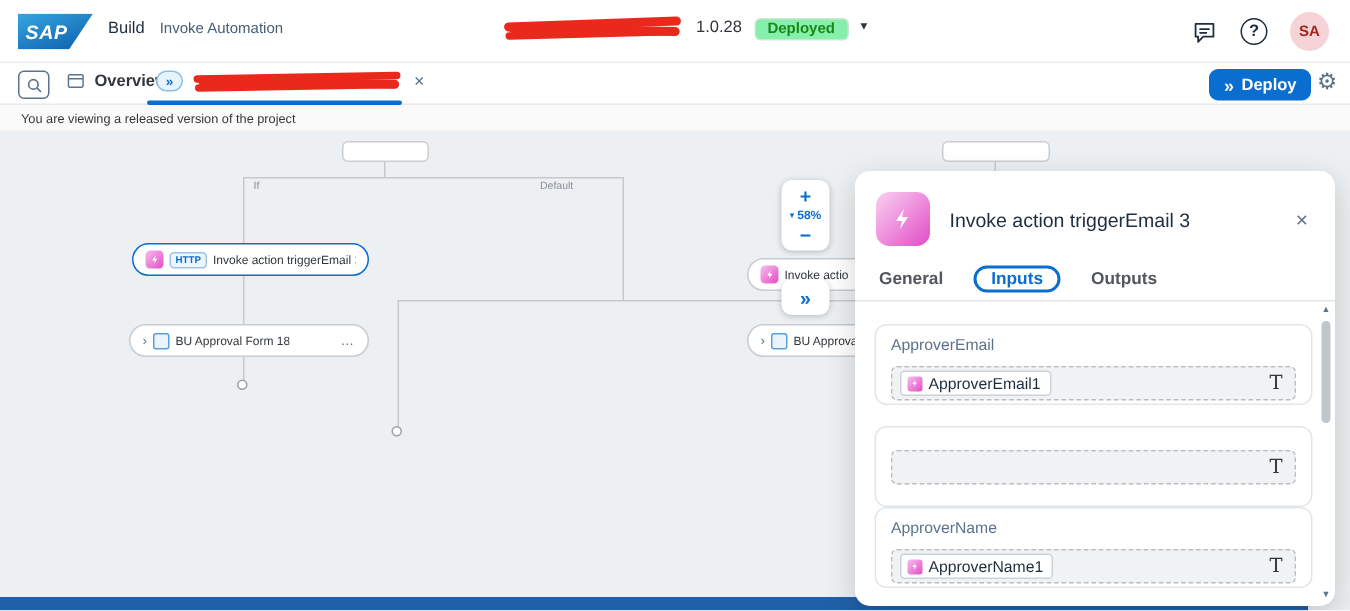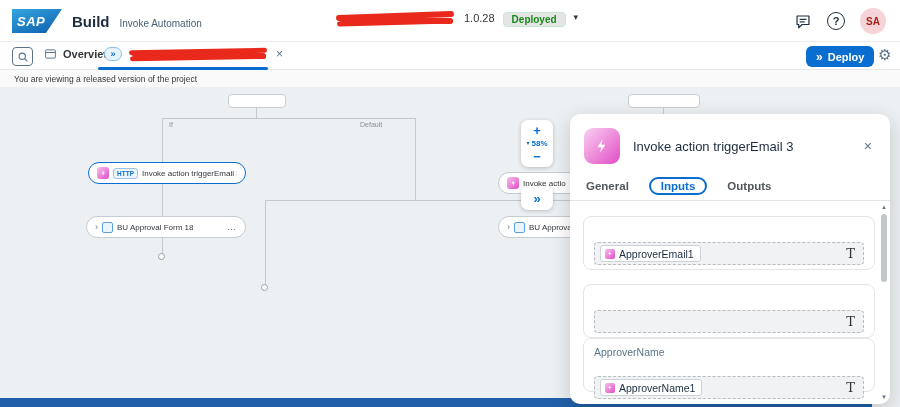--- a/index.html
+++ b/index.html
@@ -4,25 +4,25 @@
 <style>
   *{margin:0;padding:0;box-sizing:border-box}
   html,body{background:#ffffff}
   body{font-family:"Liberation Sans",sans-serif;color:#32363a}
   .app{position:relative;width:900px;height:407px;background:#fff;overflow:hidden;font-size:11px}
 
   
   .topbar{position:absolute;left:0;top:0;right:0;height:42px;background:#fff;border-bottom:1px solid #ebebeb;z-index:20}
   .sap-logo{position:absolute;left:12px;top:9px;width:50px;height:24px;background:linear-gradient(160deg,#35a6e0 0%,#1268b3 85%);clip-path:polygon(0 0,100% 0,68% 100%,0 100%);color:#fff;font-weight:700;font-style:italic;font-size:13px;display:flex;align-items:center;padding-left:5px;letter-spacing:.5px}
   .brand{position:absolute;left:72px;top:13px;display:flex;align-items:baseline;gap:10px}
-  .brand .b-title{font-weight:700;font-size:15px;color:#1d2d3e}
+  .brand .b-title{font-weight:400;font-size:11px;color:#1d2d3e}
   .brand .b-sub{font-size:10px;color:#475e75}
   .hd-center{position:absolute;left:336px;top:12px;display:flex;align-items:flex-start;gap:8px;height:18px}
   .version{font-size:11px;color:#32363a}
-  .badge{background:#e5e5e5;color:#188918;border:1px solid #c9e8d2;border-radius:4px;padding:1px 8px;font-size:10px;font-weight:600}
+  .badge{background:#86efac;color:#188918;border:1px solid #c9e8d2;border-radius:4px;padding:1px 8px;font-size:10px;font-weight:600}
   .hd-chev{font-size:9px;color:#32363a;cursor:pointer}
   .hd-right{position:absolute;right:14px;top:8px;display:flex;align-items:center;gap:15px;height:26px}
   .help-circ{width:18px;height:18px;border:1.4px solid #1d2d3e;border-radius:50%;display:flex;align-items:center;justify-content:center;font-size:11px;font-weight:600;color:#1d2d3e}
   .avatar{width:26px;height:26px;border-radius:50%;background:#f6d3d6;color:#a8201a;font-size:10px;font-weight:700;display:flex;align-items:center;justify-content:center}
 
   
   .scrib{position:relative;display:block}
   .scrib i{position:absolute;background:#e8291c;border-radius:8px;display:block}
 
   
@@ -74,21 +74,21 @@
   .p-head{position:absolute;left:14px;top:13px;right:12px;height:38px;display:flex;align-items:center;gap:13px}
   .p-icon{width:36px;height:36px;min-width:36px;border-radius:9px;background:linear-gradient(135deg,#fad1f1 0%,#e14cc6 100%);display:flex;align-items:center;justify-content:center}
   .p-title{flex:1;font-size:13px;font-weight:500;color:#1d2d3e}
   .p-close{font-size:14px;color:#5b738b;cursor:pointer;padding:2px 6px}
   .p-tabs{position:absolute;left:16px;top:61px;display:flex;gap:20px;align-items:center;height:22px}
   .p-tab{font-size:11.5px;font-weight:600;color:#51575c;cursor:pointer}
   .p-tab.active{color:#0a6ed1;border:2px solid #0a6ed1;border-radius:12px;padding:1px 10px}
   .p-div{position:absolute;left:0;top:86px;width:100%;height:1px;background:#e5e5e5}
   .card{position:absolute;left:13px;width:292px;height:54px;background:#fff;border:1px solid #e3e6e9;border-radius:8px;padding:7px 10px}
   .f-label{font-size:10.5px;color:#5b738b}
-  .f-input{margin-top:18px;height:23px;background:#f1f2f3;border:1px dashed #b8bcc1;border-radius:4px;display:flex;align-items:center;padding:0 5px;position:relative;cursor:text}
+  .f-input{margin-top:8px;height:23px;background:#f1f2f3;border:1px dashed #b8bcc1;border-radius:4px;display:flex;align-items:center;padding:0 5px;position:relative;cursor:text}
   .tag{display:flex;align-items:center;gap:4px;background:#fff;border:1px solid #ccd2d8;border-radius:3px;padding:1px 6px 1px 4px;font-size:10.5px;color:#1d2d3e;height:17px}
   .tag .mini-pink{width:10px;height:10px;min-width:10px;border-radius:2px}
   .t-btn{position:absolute;right:8px;font-family:"DejaVu Serif",serif;font-size:13px;color:#32363a;cursor:pointer}
   .sb-thumb{position:absolute;right:3px;top:100px;width:6px;height:68px;background:#c1c6cb;border-radius:3px;cursor:pointer}
   .sb-up{position:absolute;right:3px;top:90px;font-size:6px;color:#5b738b;cursor:pointer}
   .sb-down{position:absolute;right:3px;bottom:4px;font-size:6px;color:#5b738b;cursor:pointer}
 </style>
 </head>
 <body>
 
@@ -240,20 +240,21 @@
       <span class="p-close">×</span>
     </div>
     <div class="p-tabs">
       <span class="p-tab">General</span>
       <span class="p-tab active">Inputs</span>
       <span class="p-tab">Outputs</span>
     </div>
     <div class="p-div"></div>
 
     <div class="card" style="top:102px">
+      <div class="f-label">ApproverEmail</div>
       <div class="f-input">
         <span class="tag">
           <span class="mini-pink">
             <svg width="6" height="7" viewBox="0 0 24 24">
                 <path d="M13 2 5 14h6l-2 8 8-12h-6z" fill="#fff"></path>
               </svg>
           </span>
           <span>ApproverEmail1</span>
         </span>
         <span class="t-btn">T</span>

